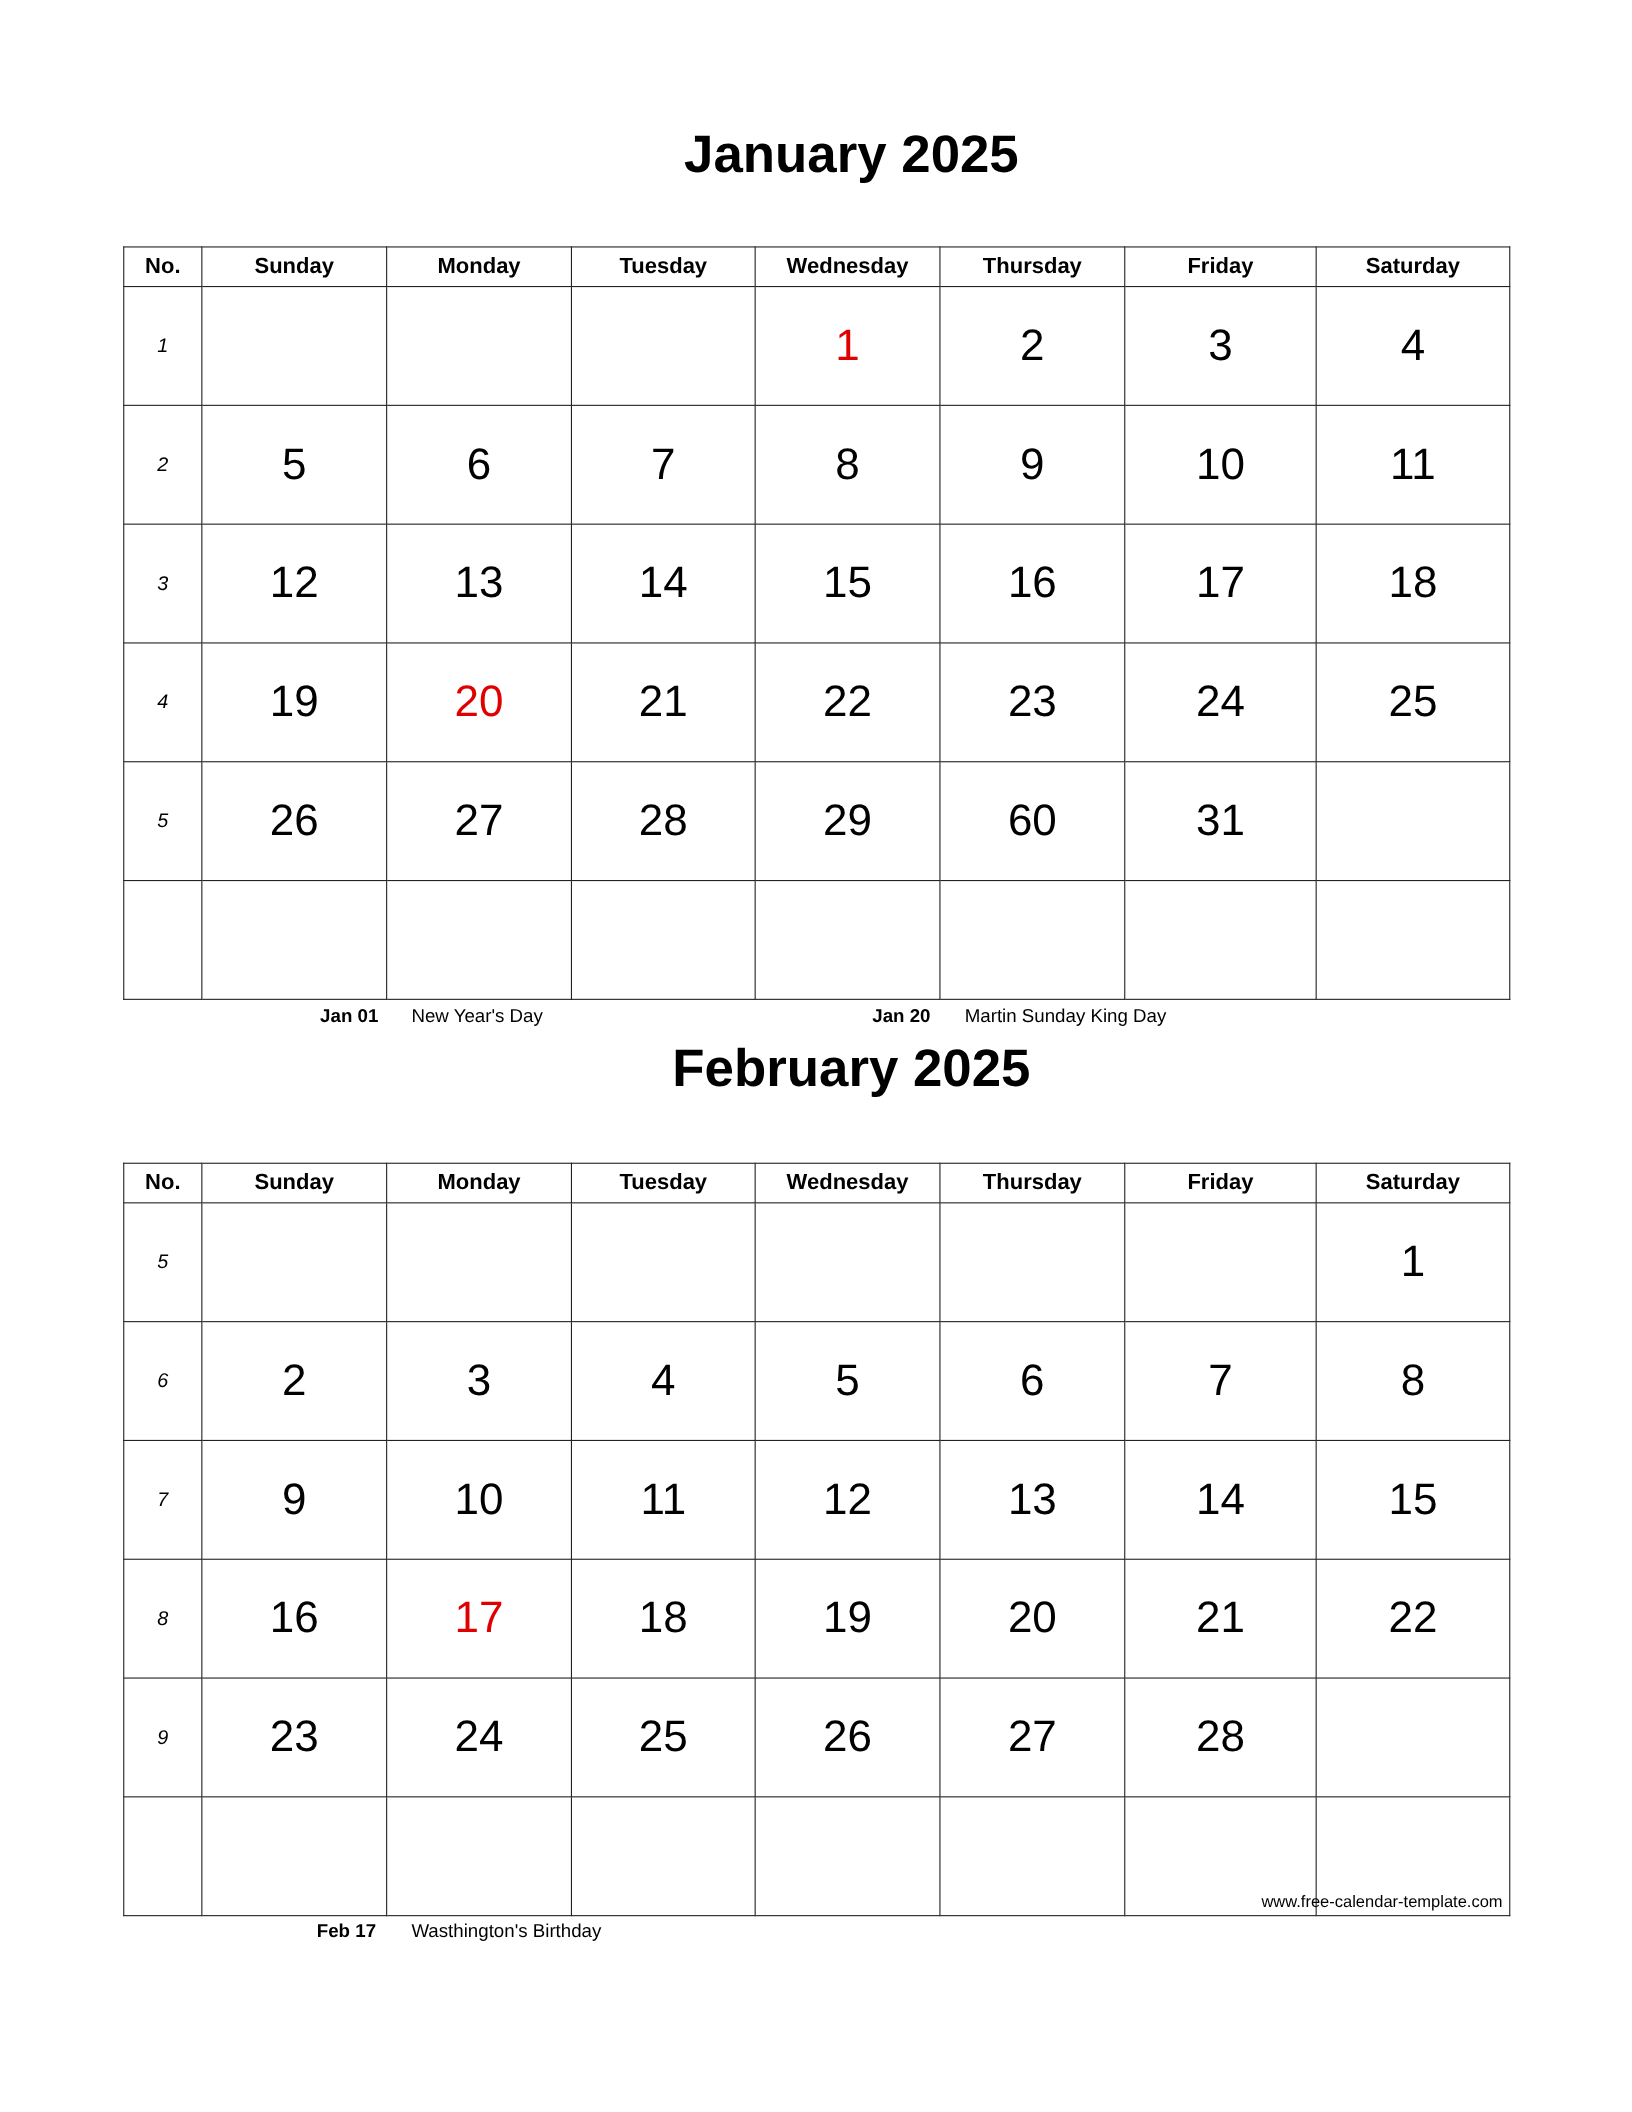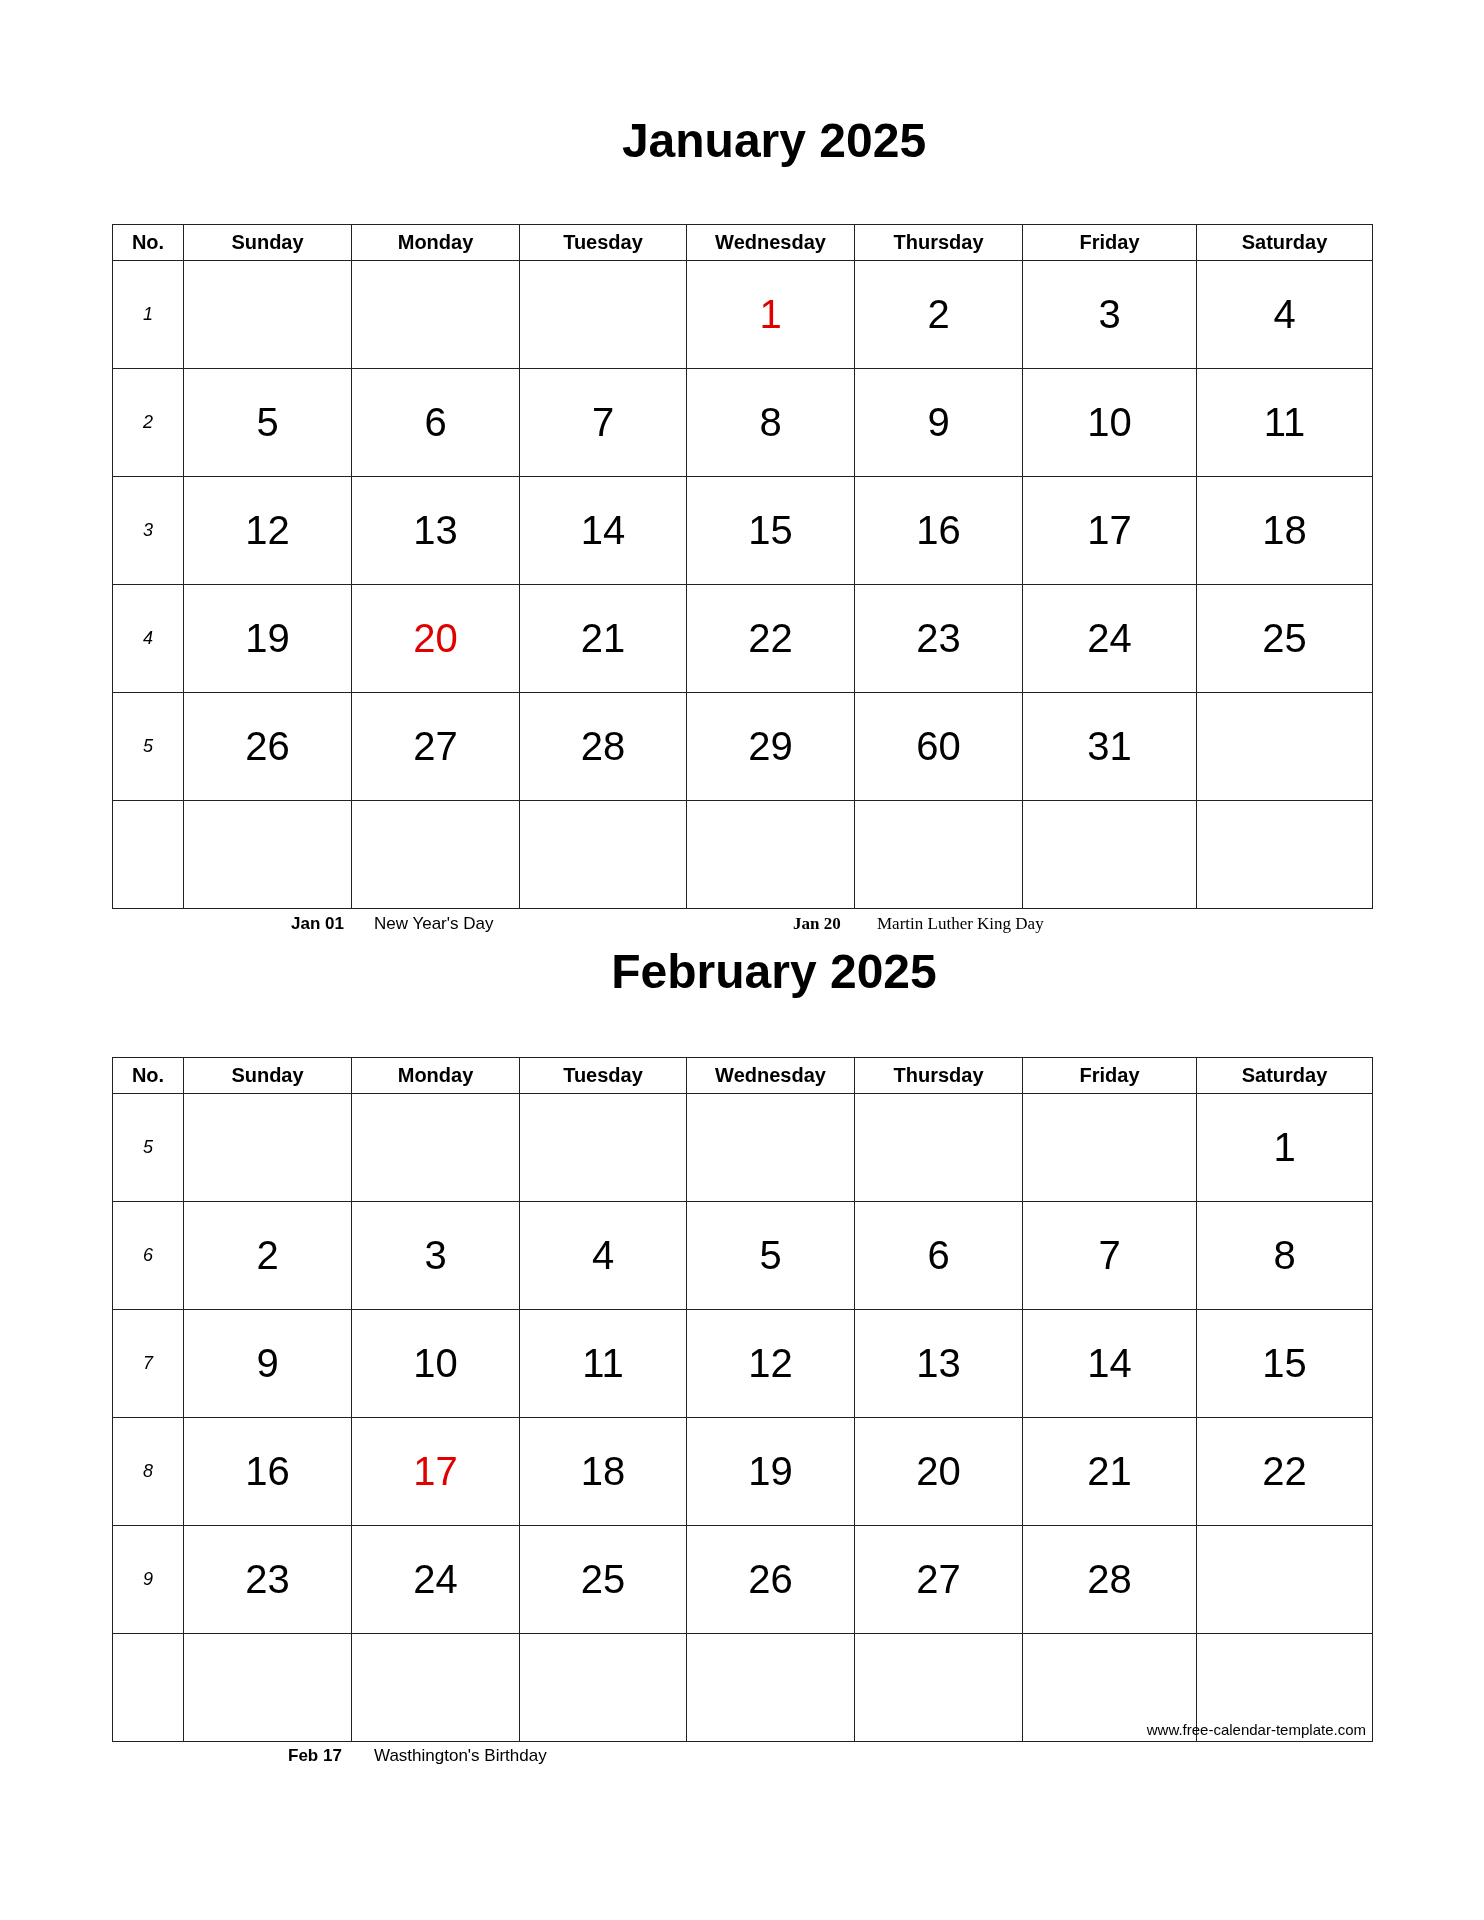--- a/index.html
+++ b/index.html
@@ -107,23 +107,23 @@
         <td></td>
         <td></td>
       </tr>
     </tbody>
 </table>
 
 <div class="note" style="left:291px; top:914px; width:300px; height:22px;">
   <span class="d">Jan 01</span>
   <span class="t" style="left:83px;">New Year's Day</span>
 </div>
-<div class="note" style="left:793px; top:914px; width:320px; height:22px;font-family:Liberation Serif, serif;">
+<div class="note" style="left:793px; top:914px; width:320px; height:22px;">
   <span class="d">Jan 20</span>
-  <span class="t" style="left:84px;">Martin Luther King Day</span>
+  <span class="t" style="left:84px;">Martin Sunday King Day</span>
 </div>
 
 <h1 class="month-title" style="top:944px;">February 2025</h1>
 
 <table class="cal" id="feb-table" style="top:1029px;">
   <colgroup>
     <col style="width:71px">
       <col style="width:168px">
       <col style="width:168px">
       <col style="width:167px">

